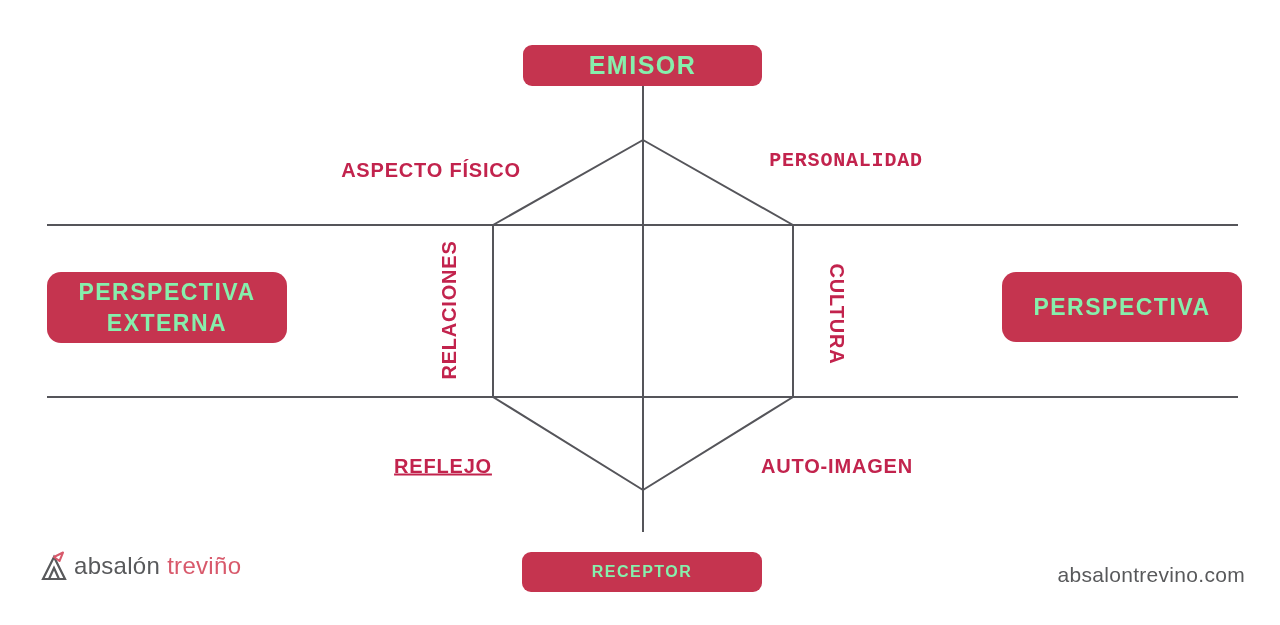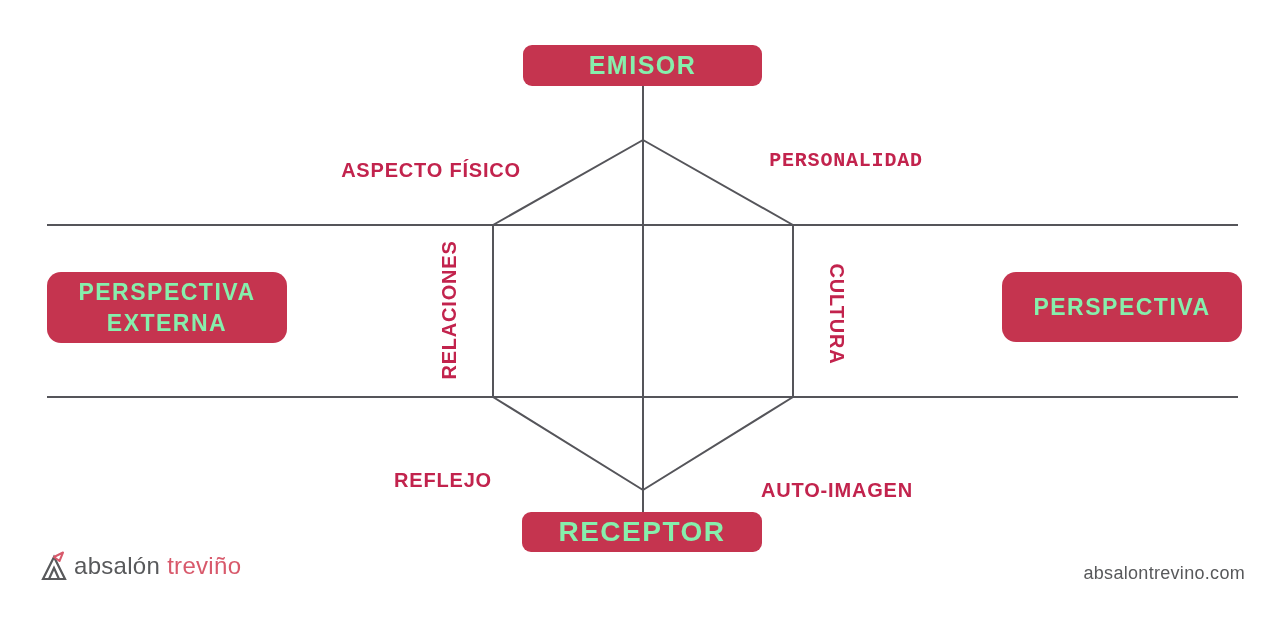--- a/index.html
+++ b/index.html
@@ -26,59 +26,59 @@
     color: #86efac;
     font-weight: 700;
     display: flex;
     flex-direction: column;
     align-items: center;
     justify-content: center;
     letter-spacing: 1.5px;
     text-align: right;
   }
   .pill-emisor   { left: 523px; top: 45px;  width: 239px; height: 41px; border-radius: 9px;  font-size: 25px; }
-  .pill-receptor { left: 522px; top: 512px; width: 240px; height: 40px; border-radius: 9px;  font-size: 28px; }
+  .pill-receptor { left: 522px; top: 552px; width: 240px; height: 40px; border-radius: 9px;  font-size: 16px; }
   .pill-externa  { left: 47px;  top: 272px; width: 240px; height: 71px; border-radius: 14px; font-size: 23px; line-height: 31px; }
   .pill-interna  { left: 1002px;top: 272px; width: 240px; height: 70px; border-radius: 14px; font-size: 23px; line-height: 31px; }
 
   .axis-label {
     position: absolute;
     color: var(--label);
     font-weight: 700;
     font-size: 20px;
     letter-spacing: 0.8px;
     white-space: nowrap;
     transform: translate(-50%, -50%);
   }
   .axis-label.rot-ccw { transform: translate(-50%, -50%) rotate(-90deg); }
   .axis-label.rot-cw  { transform: translate(-50%, -50%) rotate(90deg); }
 
   .lbl-aspecto      { left: 431px; top: 170px; }
   .lbl-personalidad { left: 846px; top: 160px; font-family: Liberation Mono, monospace; }
   .lbl-relaciones   { left: 449px; top: 310px; }
   .lbl-cultura      { left: 836px; top: 314px; }
-  .lbl-reflejo      { left: 443px; top: 480px; }
-  .lbl-autoimagen   { left: 837px; top: 490px; }
+  .lbl-reflejo      { left: 443px; top: 466px; text-decoration: underline; }
+  .lbl-autoimagen   { left: 837px; top: 466px; }
 
   .logo {
     position: absolute;
     left: 40px; top: 550px;
     display: flex;
     align-items: center;
     gap: 4px;
   }
   .logo-word { font-size: 24px; letter-spacing: 0.3px; }
   .logo-name { color: var(--logo-gray); }
   .logo-surname { color: var(--logo-red); }
 
   .website {
     position: absolute;
     right: 35px; top: 563px;
     color: var(--logo-gray);
-    font-size: 18px;
+    font-size: 21px;
     letter-spacing: 0.3px;
   }
 </style>
 </head>
 <body>
 
 <div class="stage">
 
   <svg class="lines" width="1280" height="625" viewBox="0 0 1280 625">
     <line x1="47" y1="225" x2="1238" y2="225" stroke-width="2" stroke="#55555A"></line>

